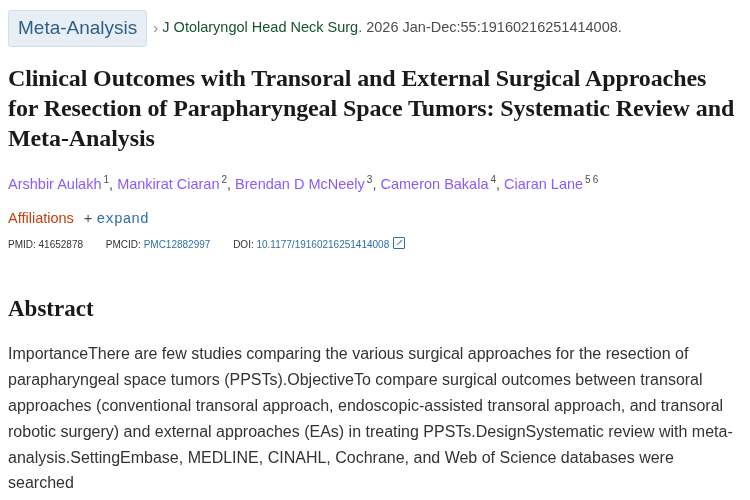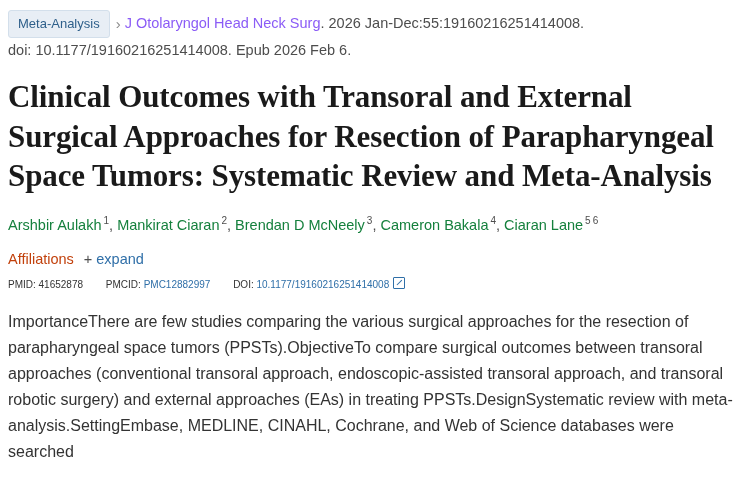--- a/index.html
+++ b/index.html
@@ -25,62 +25,62 @@
     line-height: 1.5;
     color: #4d4d4d;
   }
   .badge {
     display: inline-block;
     background: #e8eef5;
     color: #2e5f8a;
     border: 1px solid #d3dfeb;
     border-radius: 3px;
     padding: 3px 9px;
-    font-size: 13px;
+    font-size: 19px;
     vertical-align: middle;
     margin-right: 4px;
   }
   .chev {
     color: #8c8c8c;
     font-size: 15px;
     vertical-align: middle;
     margin: 0 4px 0 2px;
   }
   .journal {
-    color: #8b5cf6;
+    color: #14532d;
     text-decoration: none;
   }
   .cite-rest { color: #4d4d4d; margin-top: 16px; }
   .doi-line {
     font-size: 14.5px;
     color: #4d4d4d;
     margin-top: 2px;
     line-height: 1.5;
   }
 
   
   h1.title {
     font-family: "Liberation Serif", serif;
-    font-size: 31px;
+    font-size: 24px;
     line-height: 1.27;
     font-weight: bold;
     color: #1a1a1a;
     margin: 16px 0 0 0;
     letter-spacing: -0.1px;
   }
 
   
   .authors {
     margin-top: 18px;
     font-size: 14.5px;
     line-height: 1.6;
     color: #2f6fa8;
   }
   .author {
-    color: #15803d;
+    color: #8b5cf6;
     text-decoration: none;
     cursor: pointer;
   }
   .sup {
     font-size: 10px;
     vertical-align: super;
     color: #4d4d4d;
     margin-left: 2px;
   }
   .comma { color: #4d4d4d; }
@@ -89,20 +89,21 @@
   .affil-row {
     margin-top: 14px;
     font-size: 14.5px;
     color: #333333;
   }
   .affil-label { color: #c2410c; margin-top: 34px; }
   .expand {
     color: #2f6fa8;
     cursor: pointer;
     margin-left: 10px;
+    font-family: Liberation Mono, monospace;
   }
   .expand .plus { color: #4d4d4d; margin-right: 4px; }
 
   
   .ids {
     margin-top: 10px;
     font-size: 10px;
     color: #333333;
   }
   .ids .item { margin-right: 20px; display: inline; }
@@ -148,21 +149,20 @@
 </style>
 </head>
 <body>
 
 <div class="page">
 
   <div class="cite-line">
     <span class="badge">Meta-Analysis</span><span class="chev">›</span><a class="journal">J Otolaryngol Head Neck Surg</a><span class="cite-rest">. 2026 Jan-Dec:55:19160216251414008.</span>
   </div>
 
-  <div class="doi-line">doi: 10.1177/19160216251414008. Epub 2026 Feb 6.</div>
 
   <h1 class="title">Clinical Outcomes with Transoral and External Surgical Approaches for Resection of Parapharyngeal Space Tumors: Systematic Review and Meta-Analysis</h1>
 
   <div class="authors">
     <a class="author">Arshbir Aulakh</a><span class="sup">1</span><span class="comma">,</span>
     <a class="author">Mankirat Ciaran</a><span class="sup">2</span><span class="comma">,</span>
     <a class="author">Brendan D McNeely</a><span class="sup">3</span><span class="comma">,</span>
     <a class="author">Cameron Bakala</a><span class="sup">4</span><span class="comma">,</span>
     <a class="author">Ciaran Lane</a><span class="sup">5</span><span class="sup">6</span>
   </div>
@@ -170,16 +170,17 @@
   <div class="affil-row">
     <span class="affil-label">Affiliations</span><span class="expand"><span class="plus">+</span><span class="txt">expand</span></span>
   </div>
 
   <div class="ids">
     <span class="item"><span>PMID:</span> <span>41652878</span></span>
     <span class="item"><span>PMCID:</span> <a>PMC12882997</a></span>
     <span class="item"><span>DOI:</span> <a>10.1177/19160216251414008</a><span class="ext"></span></span>
   </div>
 
+  <h2 class="abstract-head">Abstract</h2>
 
   <div class="abstract-body">ImportanceThere are few studies comparing the various surgical approaches for the resection of parapharyngeal space tumors (PPSTs).ObjectiveTo compare surgical outcomes between transoral approaches (conventional transoral approach, endoscopic-assisted transoral approach, and transoral robotic surgery) and external approaches (EAs) in treating PPSTs.DesignSystematic review with meta-analysis.SettingEmbase, MEDLINE, CINAHL, Cochrane, and Web of Science databases were searched</div>
 
 </div>
 
 </body></html>

